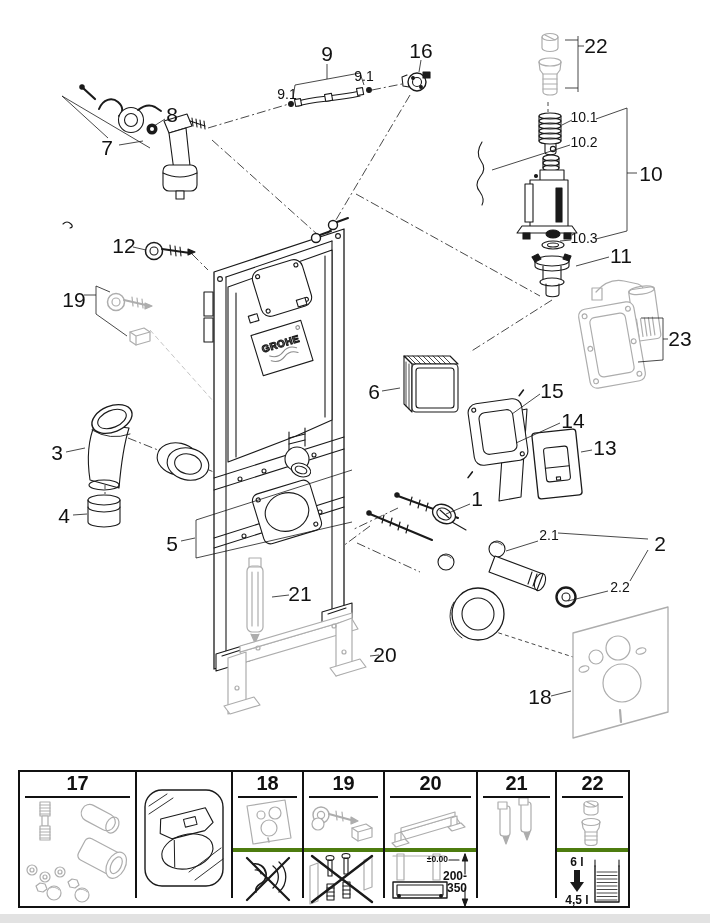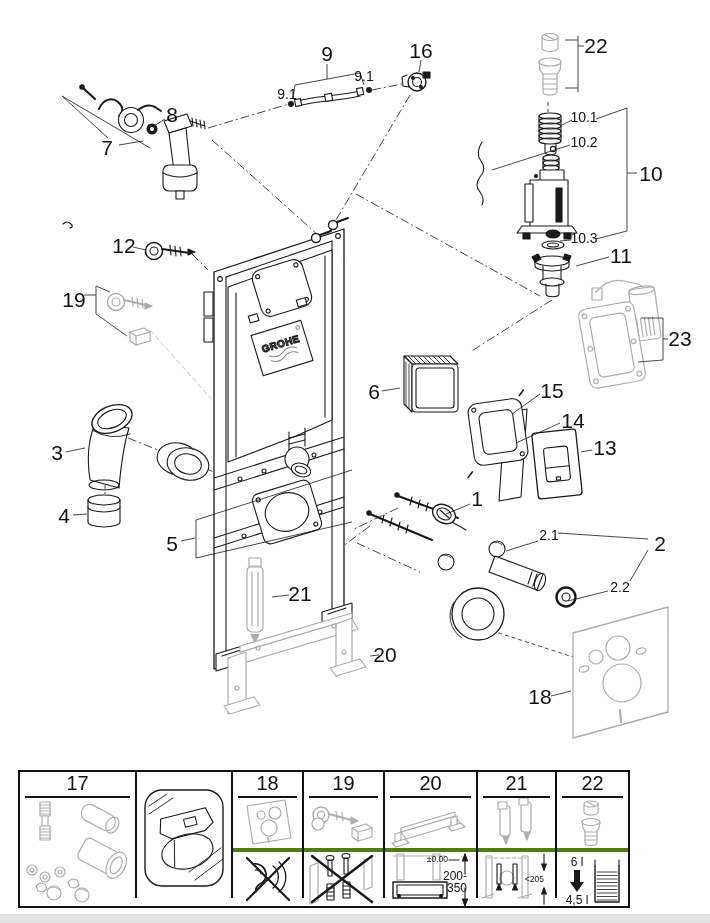--- a/index.html
+++ b/index.html
@@ -13,21 +13,21 @@
   .blk {stroke:#1a1a1a; fill:none; stroke-width:1.1; stroke-linecap:round; stroke-linejoin:round;}
   .gry {stroke:#adadad; fill:none; stroke-width:1.2; stroke-linecap:round; stroke-linejoin:round;}
   .lead{stroke:#1a1a1a; stroke-width:0.8; fill:none;}
   .dd  {stroke:#1a1a1a; stroke-width:0.8; fill:none; stroke-dasharray:9 3 2 3;}
   .dsh {stroke:#1a1a1a; stroke-width:0.8; fill:none; stroke-dasharray:4 3;}
   .gdsh{stroke:#bdbdbd; stroke-width:0.9; fill:none; stroke-dasharray:5 3;}
 
   
   .legend{position:absolute; left:18px; top:770px; width:612px; height:138px;
           border:2px solid #111; box-sizing:border-box; background:#fff;}
-  .col{position:absolute; top:0; height:126px; box-sizing:border-box; border-right:2px solid #111;}
+  .col{position:absolute; top:0; height:126px; box-sizing:border-box; border-right:2px solid #111;font-weight:bold;}
   .col:last-child{border-right:none;}
   .hdr{height:24px; margin:0 5px; border-bottom:2px solid #111; text-align:center;
        font-size:20px; line-height:22px; color:#111;}
   .cellTop{height:76px; box-sizing:border-box; overflow:hidden;}
   .cellBot{height:58px; box-sizing:border-box; border-top:4px solid #4d7c0f; overflow:hidden;}
   .full{height:134px; overflow:hidden;}
   .edge-strip{position:absolute; left:0; top:914px; width:710px; height:9px; background:#e2e2e2;}
 </style>
 </head>
 <body>
@@ -656,44 +656,20 @@
           <rect x="20" y="4" width="9" height="7" fill="#fff"></rect>
           <path d="M25,38 l3,8 l3,-8" fill="#adadad"></path>
         </g>
         <g>
           <rect x="43" y="4" width="10" height="30" rx="3" fill="#fff"></rect>
           <rect x="41" y="0" width="9" height="7" fill="#fff"></rect>
           <path d="M46,34 l3,8 l3,-8" fill="#adadad"></path>
         </g>
       </svg>
     </div>
-    <div class="cellBot">
-      <svg width="75" height="54" viewBox="0 0 75 54">
-        <g class="gry">
-          <rect x="8" y="4" width="6" height="42" fill="#fff"></rect>
-          <rect x="44" y="4" width="6" height="42" fill="#fff"></rect>
-          <line x1="10" y1="6" x2="48" y2="6" stroke-dasharray="4 2"></line>
-          <circle cx="29" cy="26" r="7"></circle>
-          <path d="M4,46 L16,42 M40,46 L54,42"></path>
-        </g>
-        <g class="blk">
-          <rect x="19" y="12" width="4" height="20"></rect>
-          <path d="M21,32 l-2.5,6 l5,0 z" fill="#1a1a1a"></path>
-          <rect x="35" y="12" width="4" height="20"></rect>
-          <path d="M37,32 l-2.5,6 l5,0 z" fill="#1a1a1a"></path>
-        </g>
-        <g class="blk" stroke-width="0.9">
-          <line x1="66" y1="2" x2="66" y2="18"></line>
-          <path d="M66,18 l-2.4,-6 l4.8,0 z" fill="#1a1a1a"></path>
-          <line x1="66" y1="36" x2="66" y2="52"></line>
-          <path d="M66,36 l-2.4,6 l4.8,0 z" fill="#1a1a1a"></path>
-        </g>
-        <text class="tiny" x="66" y="30" text-anchor="end">&lt;205</text>
-      </svg>
-    </div>
   </div>
 
   <div class="col" style="left:537px; width:71px;">
     <div class="cellTop">
       <div class="hdr">22</div>
       <svg width="67" height="50" viewBox="0 0 67 50" class="gry">
         <ellipse cx="34" cy="6" rx="7" ry="3"></ellipse>
         <path d="M27,6 l0,8 a7,3 0 0 0 14,0 l0,-8"></path>
         <line x1="30" y1="4" x2="38" y2="8"></line>
         <ellipse cx="34" cy="24" rx="9" ry="3.5"></ellipse>

